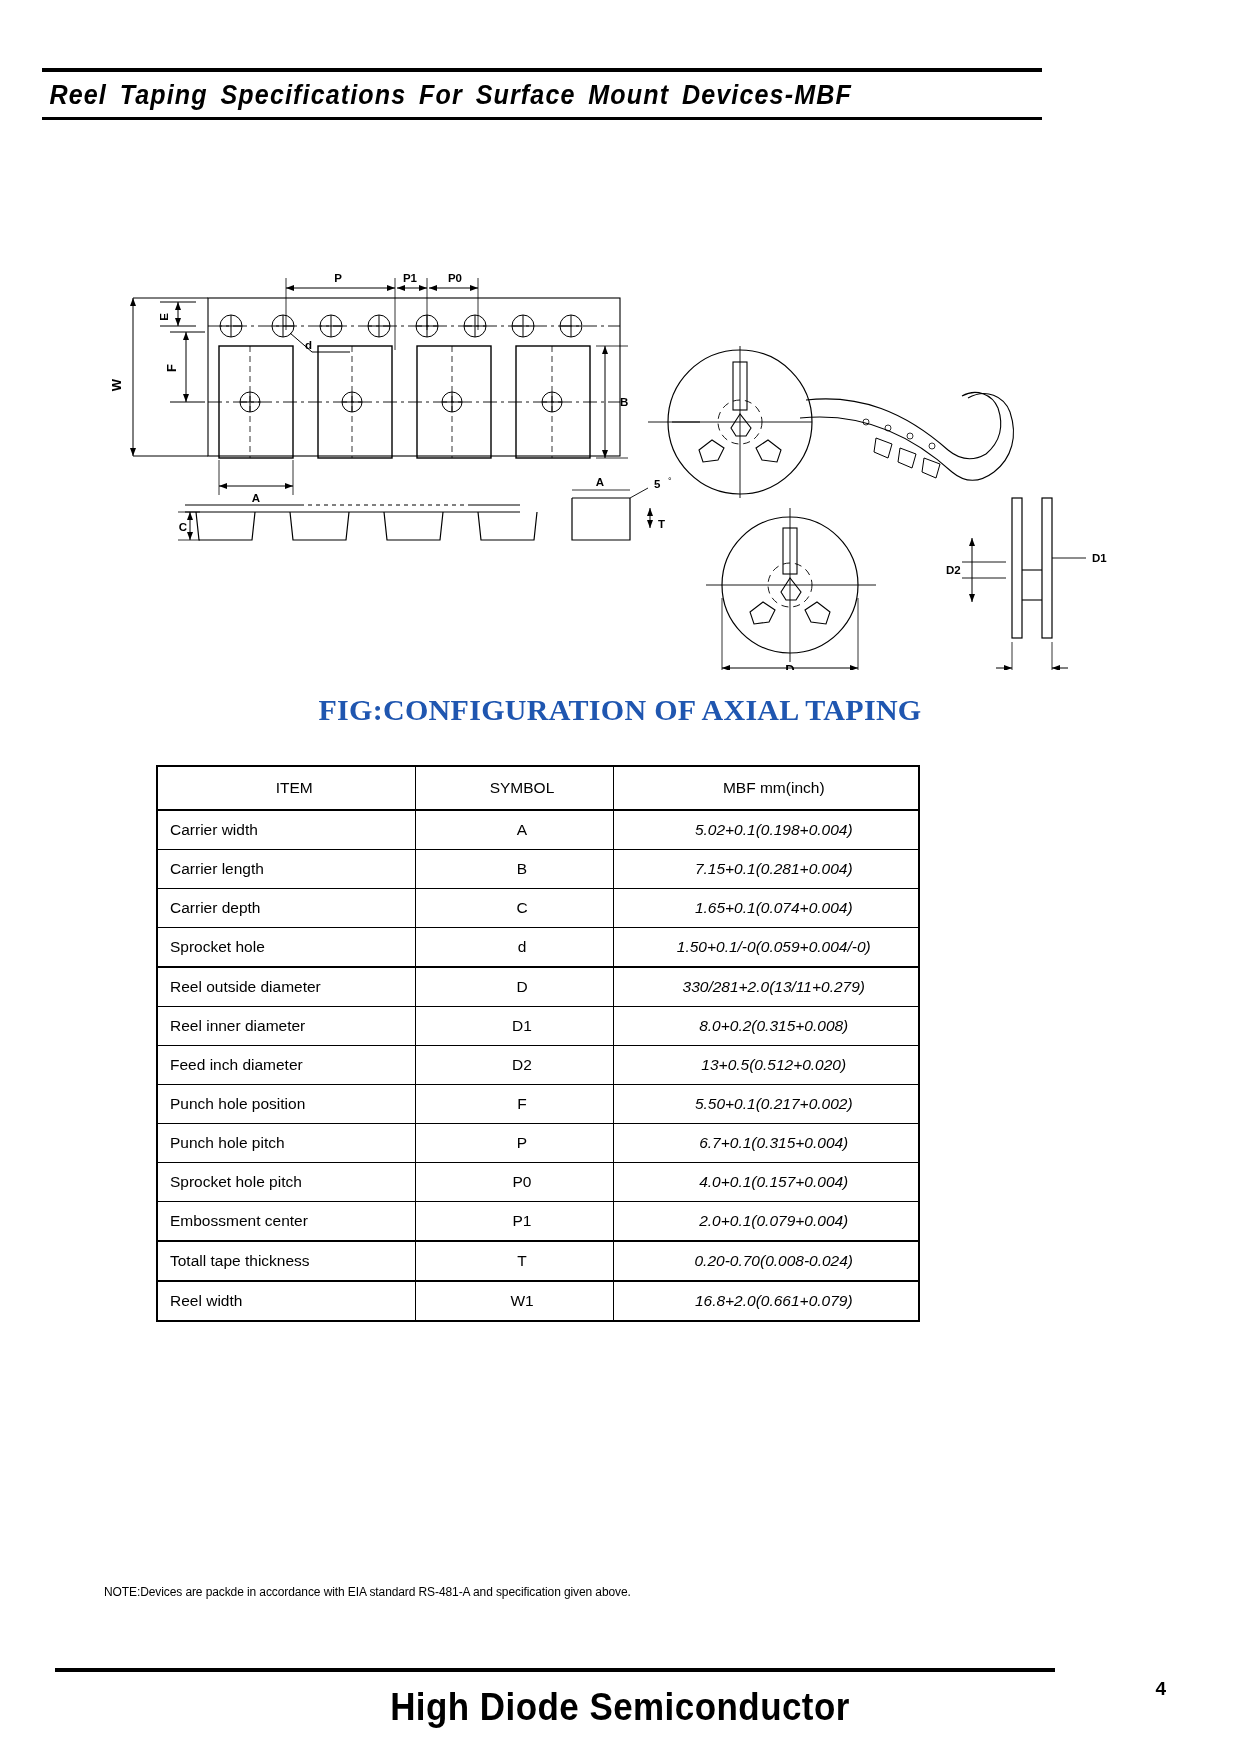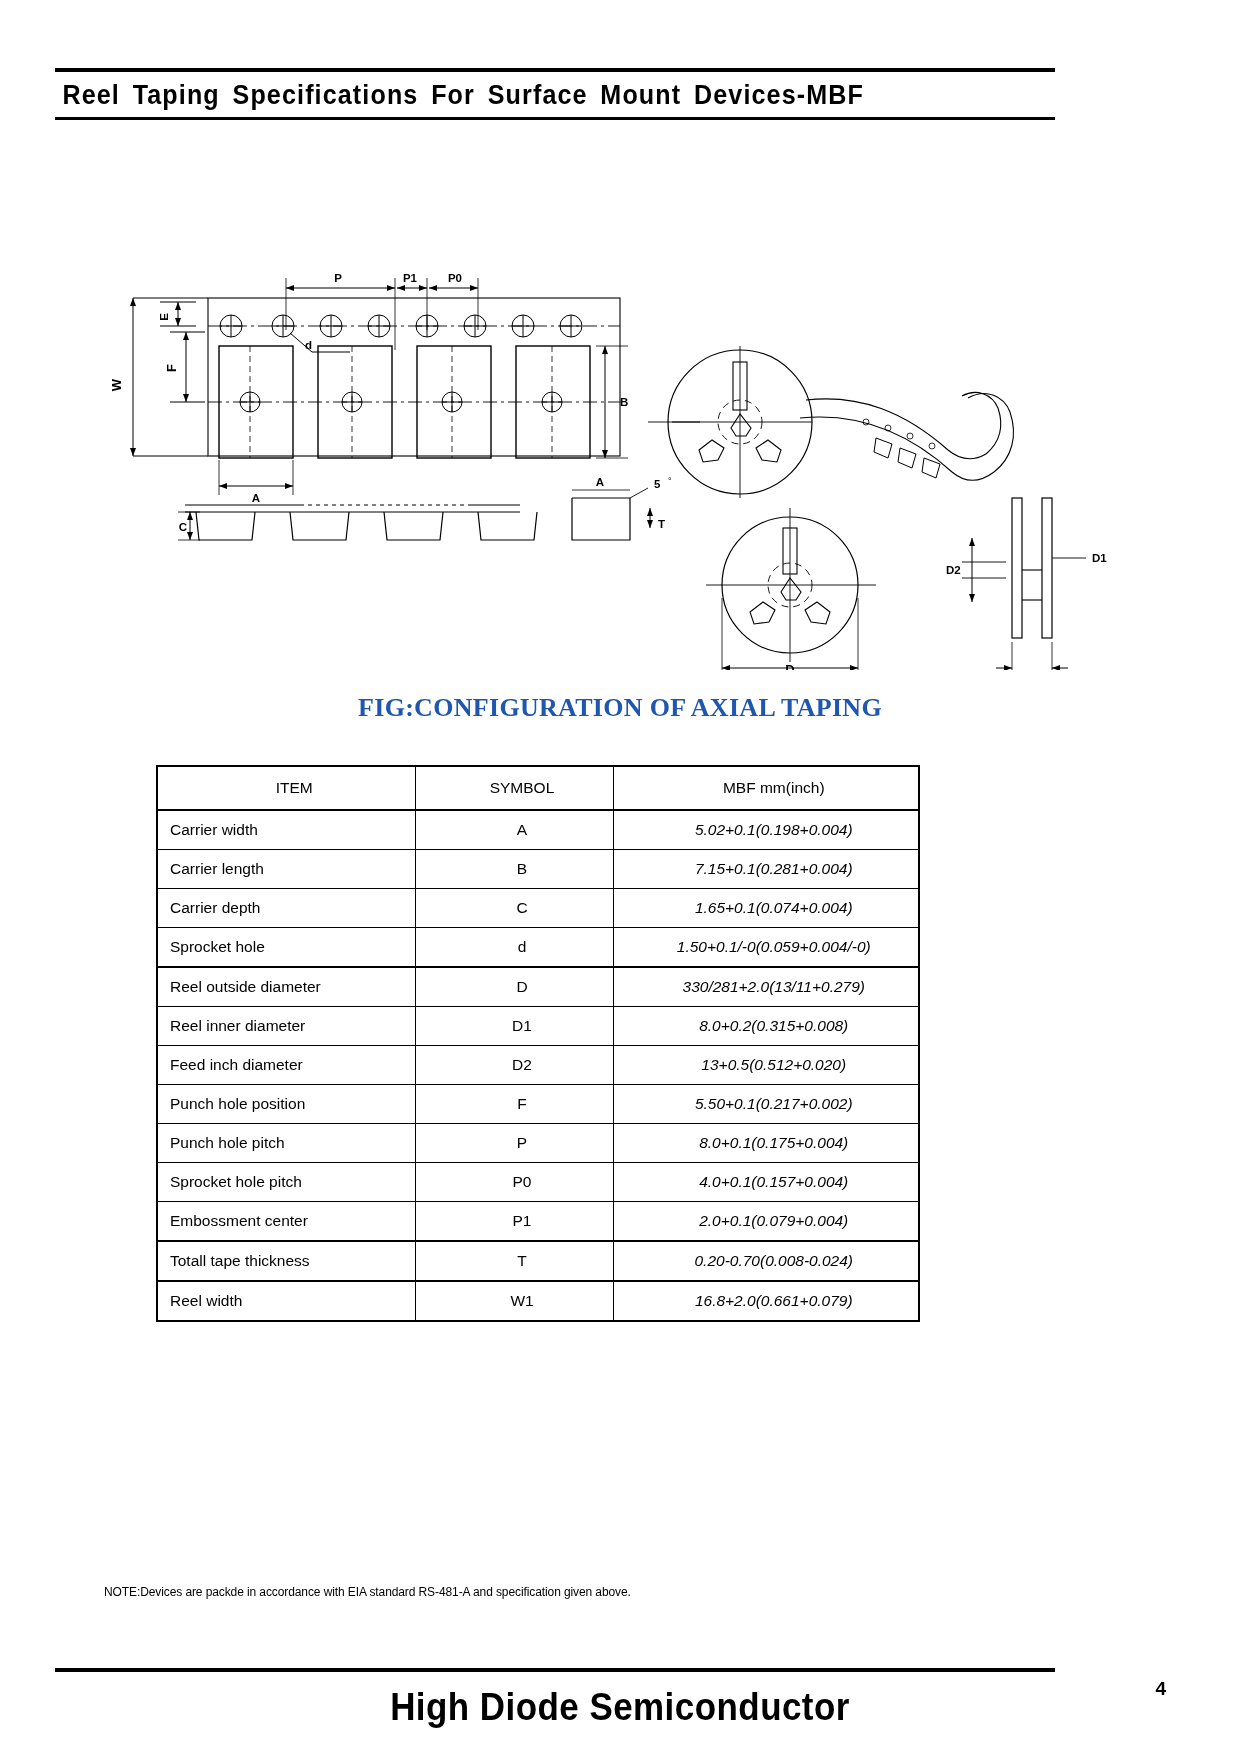--- a/index.html
+++ b/index.html
@@ -12,23 +12,24 @@
     height: 1752px;
     position: relative;
     font-family: "Liberation Sans", sans-serif;
     color: #000000;
     overflow: hidden;
   }
 
   
   .header-wrap {
     position: absolute;
-    left: 55px;
+    left: 42px;
     top: 68px;
     width: 1000px;
+    font-style: italic;
   }
   .header-rule-top {
     height: 4px;
     background: #000;
     width: 100%;
   }
   .header-title {
     font-size: 27px;
     font-weight: bold;
     letter-spacing: 1.2px;
@@ -57,21 +58,21 @@
 
   
   .fig-caption {
     position: absolute;
     left: 0;
     top: 693px;
     width: 1240px;
     text-align: center;
     font-family: "Liberation Serif", serif;
     font-weight: bold;
-    font-size: 26px;
+    font-size: 30px;
     color: #1F56B0;
     letter-spacing: 0.3px;
   }
 
   
   .spec-table {
     position: absolute;
     left: 156px;
     top: 765px;
     width: 762px;
@@ -427,21 +428,21 @@
         <td class="val">13+0.5(0.512+0.020)</td>
       </tr>
       <tr>
         <td class="item">Punch hole position</td>
         <td class="sym">F</td>
         <td class="val">5.50+0.1(0.217+0.002)</td>
       </tr>
       <tr>
         <td class="item">Punch hole pitch</td>
         <td class="sym">P</td>
-        <td class="val">8.0+0.1(0.175+0.004)</td>
+        <td class="val">6.7+0.1(0.315+0.004)</td>
       </tr>
       <tr>
         <td class="item">Sprocket hole pitch</td>
         <td class="sym">P0</td>
         <td class="val">4.0+0.1(0.157+0.004)</td>
       </tr>
       <tr class="thick-bottom">
         <td class="item">Embossment center</td>
         <td class="sym">P1</td>
         <td class="val">2.0+0.1(0.079+0.004)</td>

